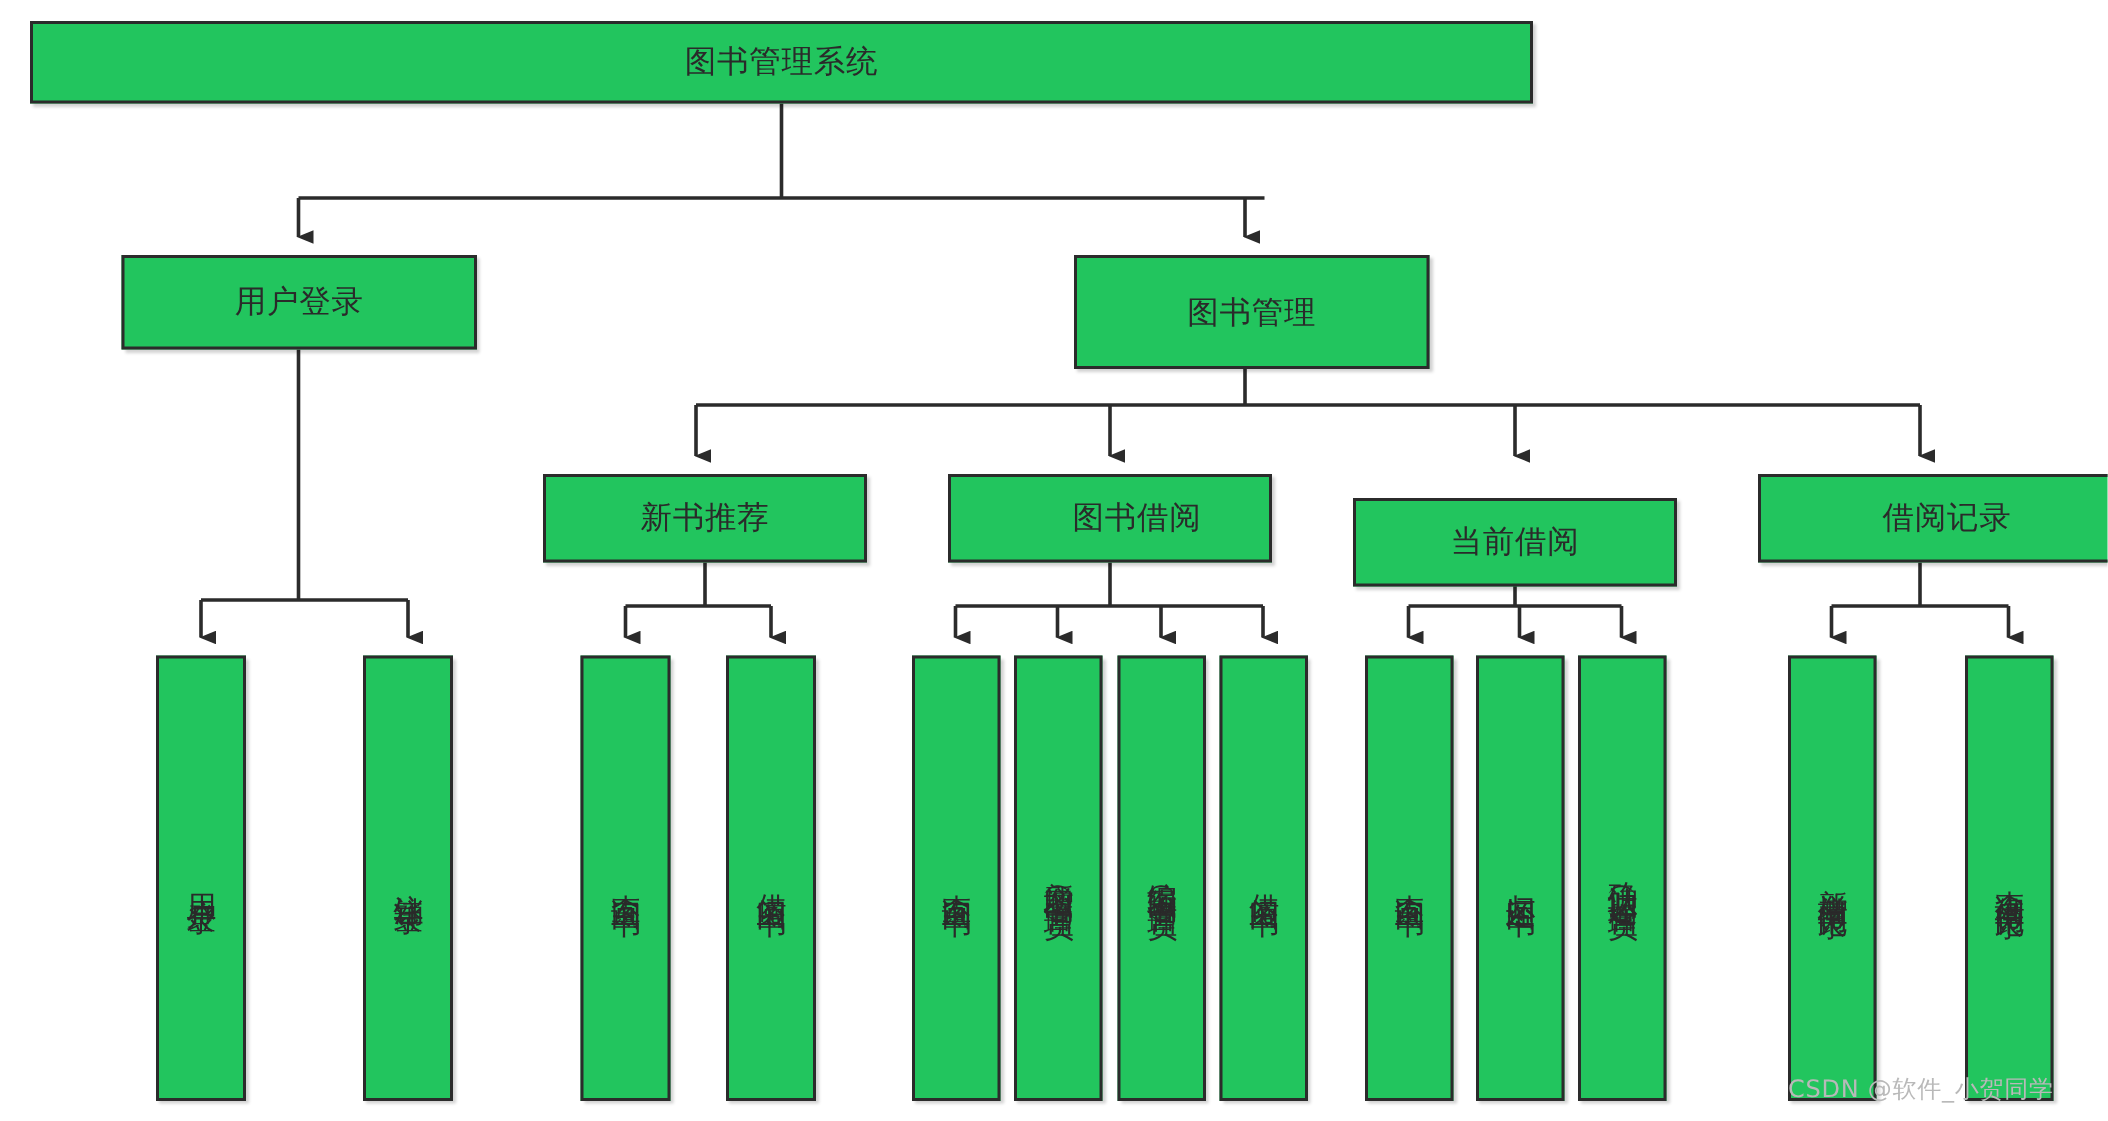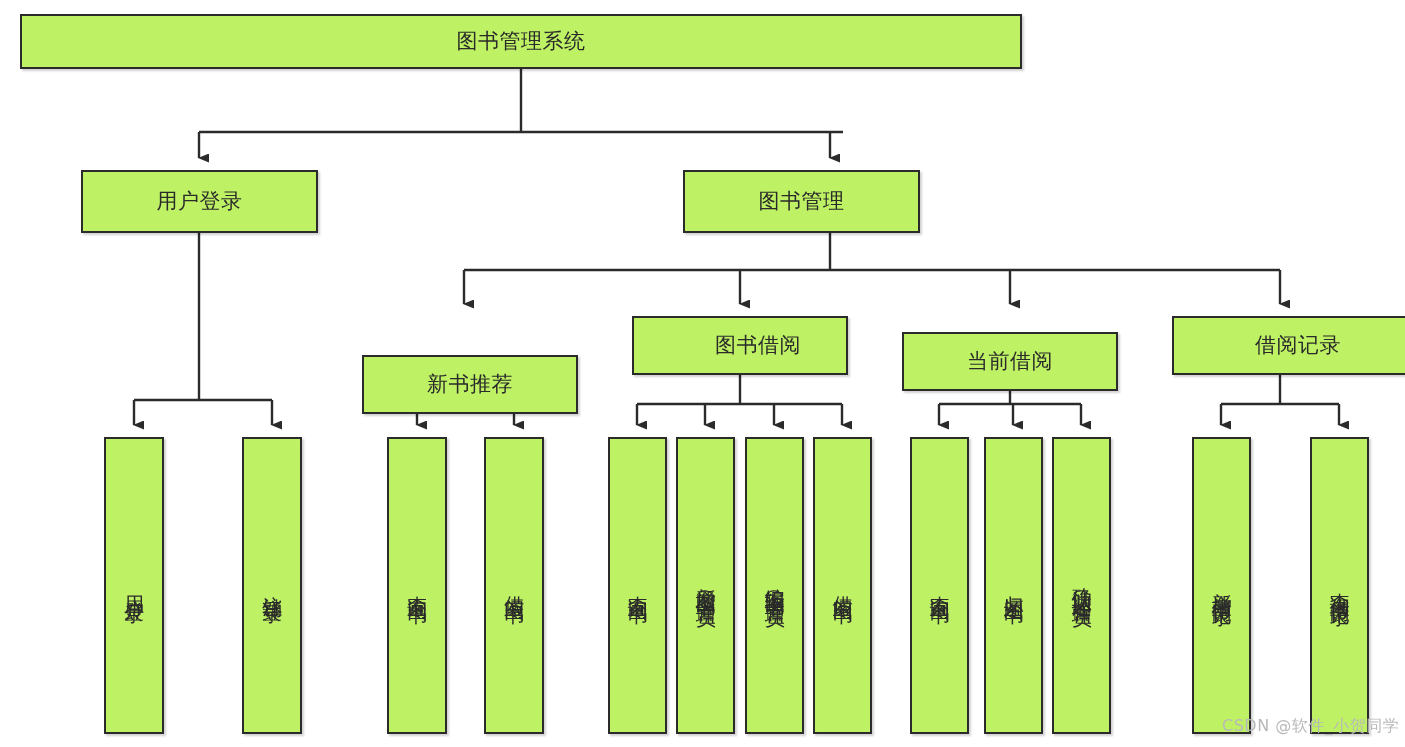--- a/index.html
+++ b/index.html
@@ -23,21 +23,21 @@
     position: absolute;
     left: 0;
     top: 0;
     width: 1405px;
     height: 747px;
   }
   .node {
     position: absolute;
     box-sizing: border-box;
     border: 2px solid #2b2b2b;
-    background: #bef264;
+    background: #22c55e;
     display: flex;
     align-items: center;
     justify-content: center;
     box-shadow: 2px 2px 2px rgba(0,0,0,0.18);
   }
   .node .label {
     color: #2a2a2a;
     text-align: center;
     line-height: 1.18;
     letter-spacing: 0.5px;
@@ -52,21 +52,20 @@
     text-orientation: upright;
     letter-spacing: 3px;
     max-height: 272px;
   }
   .watermark {
     position: absolute;
     color: #b9b9b9;
     font-size: 16px;
     letter-spacing: 0.5px;
     white-space: nowrap;
-    margin-left: 30px;
   }
 </style>
 </head>
 <body>
 
 <div id="diagram-root">
 
   <svg class="edges" viewBox="0 0 1405 747">
     <defs>
       <marker id="arrowhead" markerWidth="9" markerHeight="11" refX="4.5" refY="10" orient="auto" markerUnits="userSpaceOnUse">
@@ -129,25 +128,25 @@
     </g>
   </svg>
 
   <div class="node horizontal" style="left:20px; top:14px; width:1002px; height:55px;">
     <span class="label">图书管理系统</span>
   </div>
 
   <div class="node horizontal" style="left:81px; top:170px; width:237px; height:63px;">
     <span class="label">用户登录</span>
   </div>
-  <div class="node horizontal" style="left:683px; top:170px; width:237px; height:63px;">
+  <div class="node horizontal" style="left:716px; top:170px; width:237px; height:76px;">
     <span class="label">图书管理</span>
   </div>
 
-  <div class="node horizontal" style="left:362px; top:316px; width:216px; height:59px;margin-top:39px;">
+  <div class="node horizontal" style="left:362px; top:316px; width:216px; height:59px;">
     <span class="label">新书推荐</span>
   </div>
   <div class="node horizontal" style="left:632px; top:316px; width:216px; height:59px;padding-left:36px;">
     <span class="label">图书借阅</span>
   </div>
   <div class="node horizontal" style="left:902px; top:316px; width:216px; height:59px;margin-top:16px;">
     <span class="label">当前借阅</span>
   </div>
   <div class="node horizontal" style="left:1172px; top:316px; width:252px; height:59px;">
     <span class="label">借阅记录</span>

